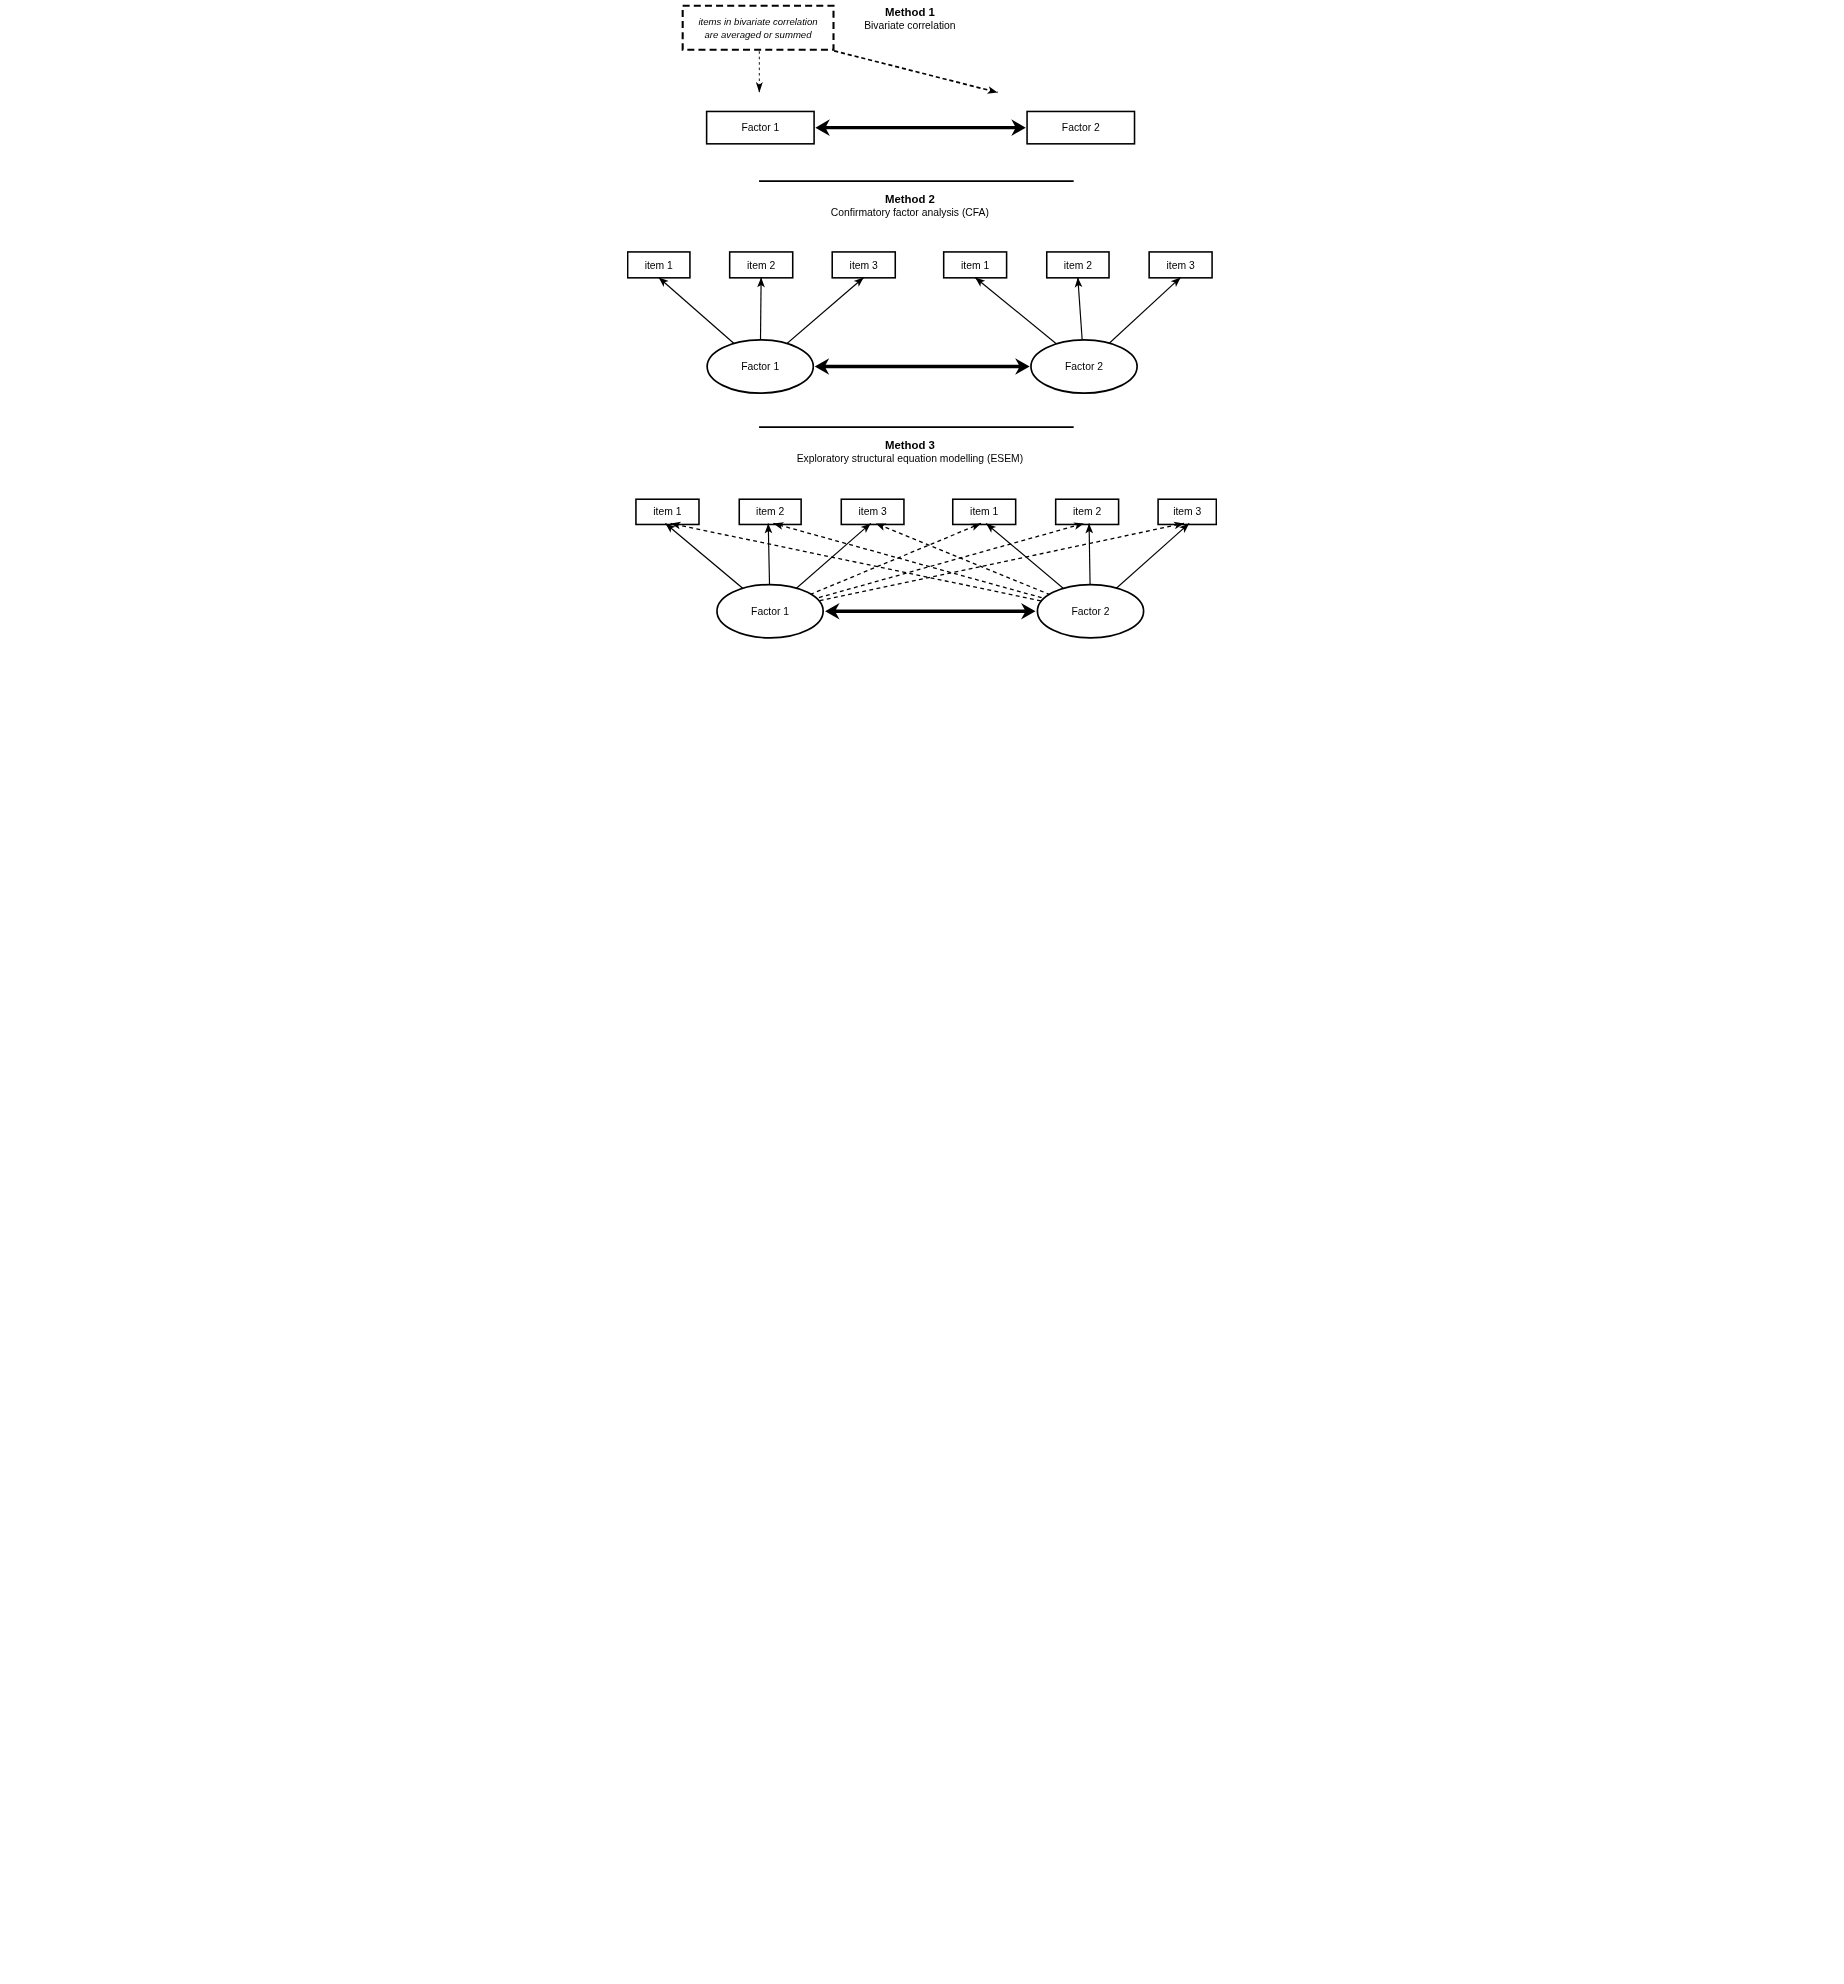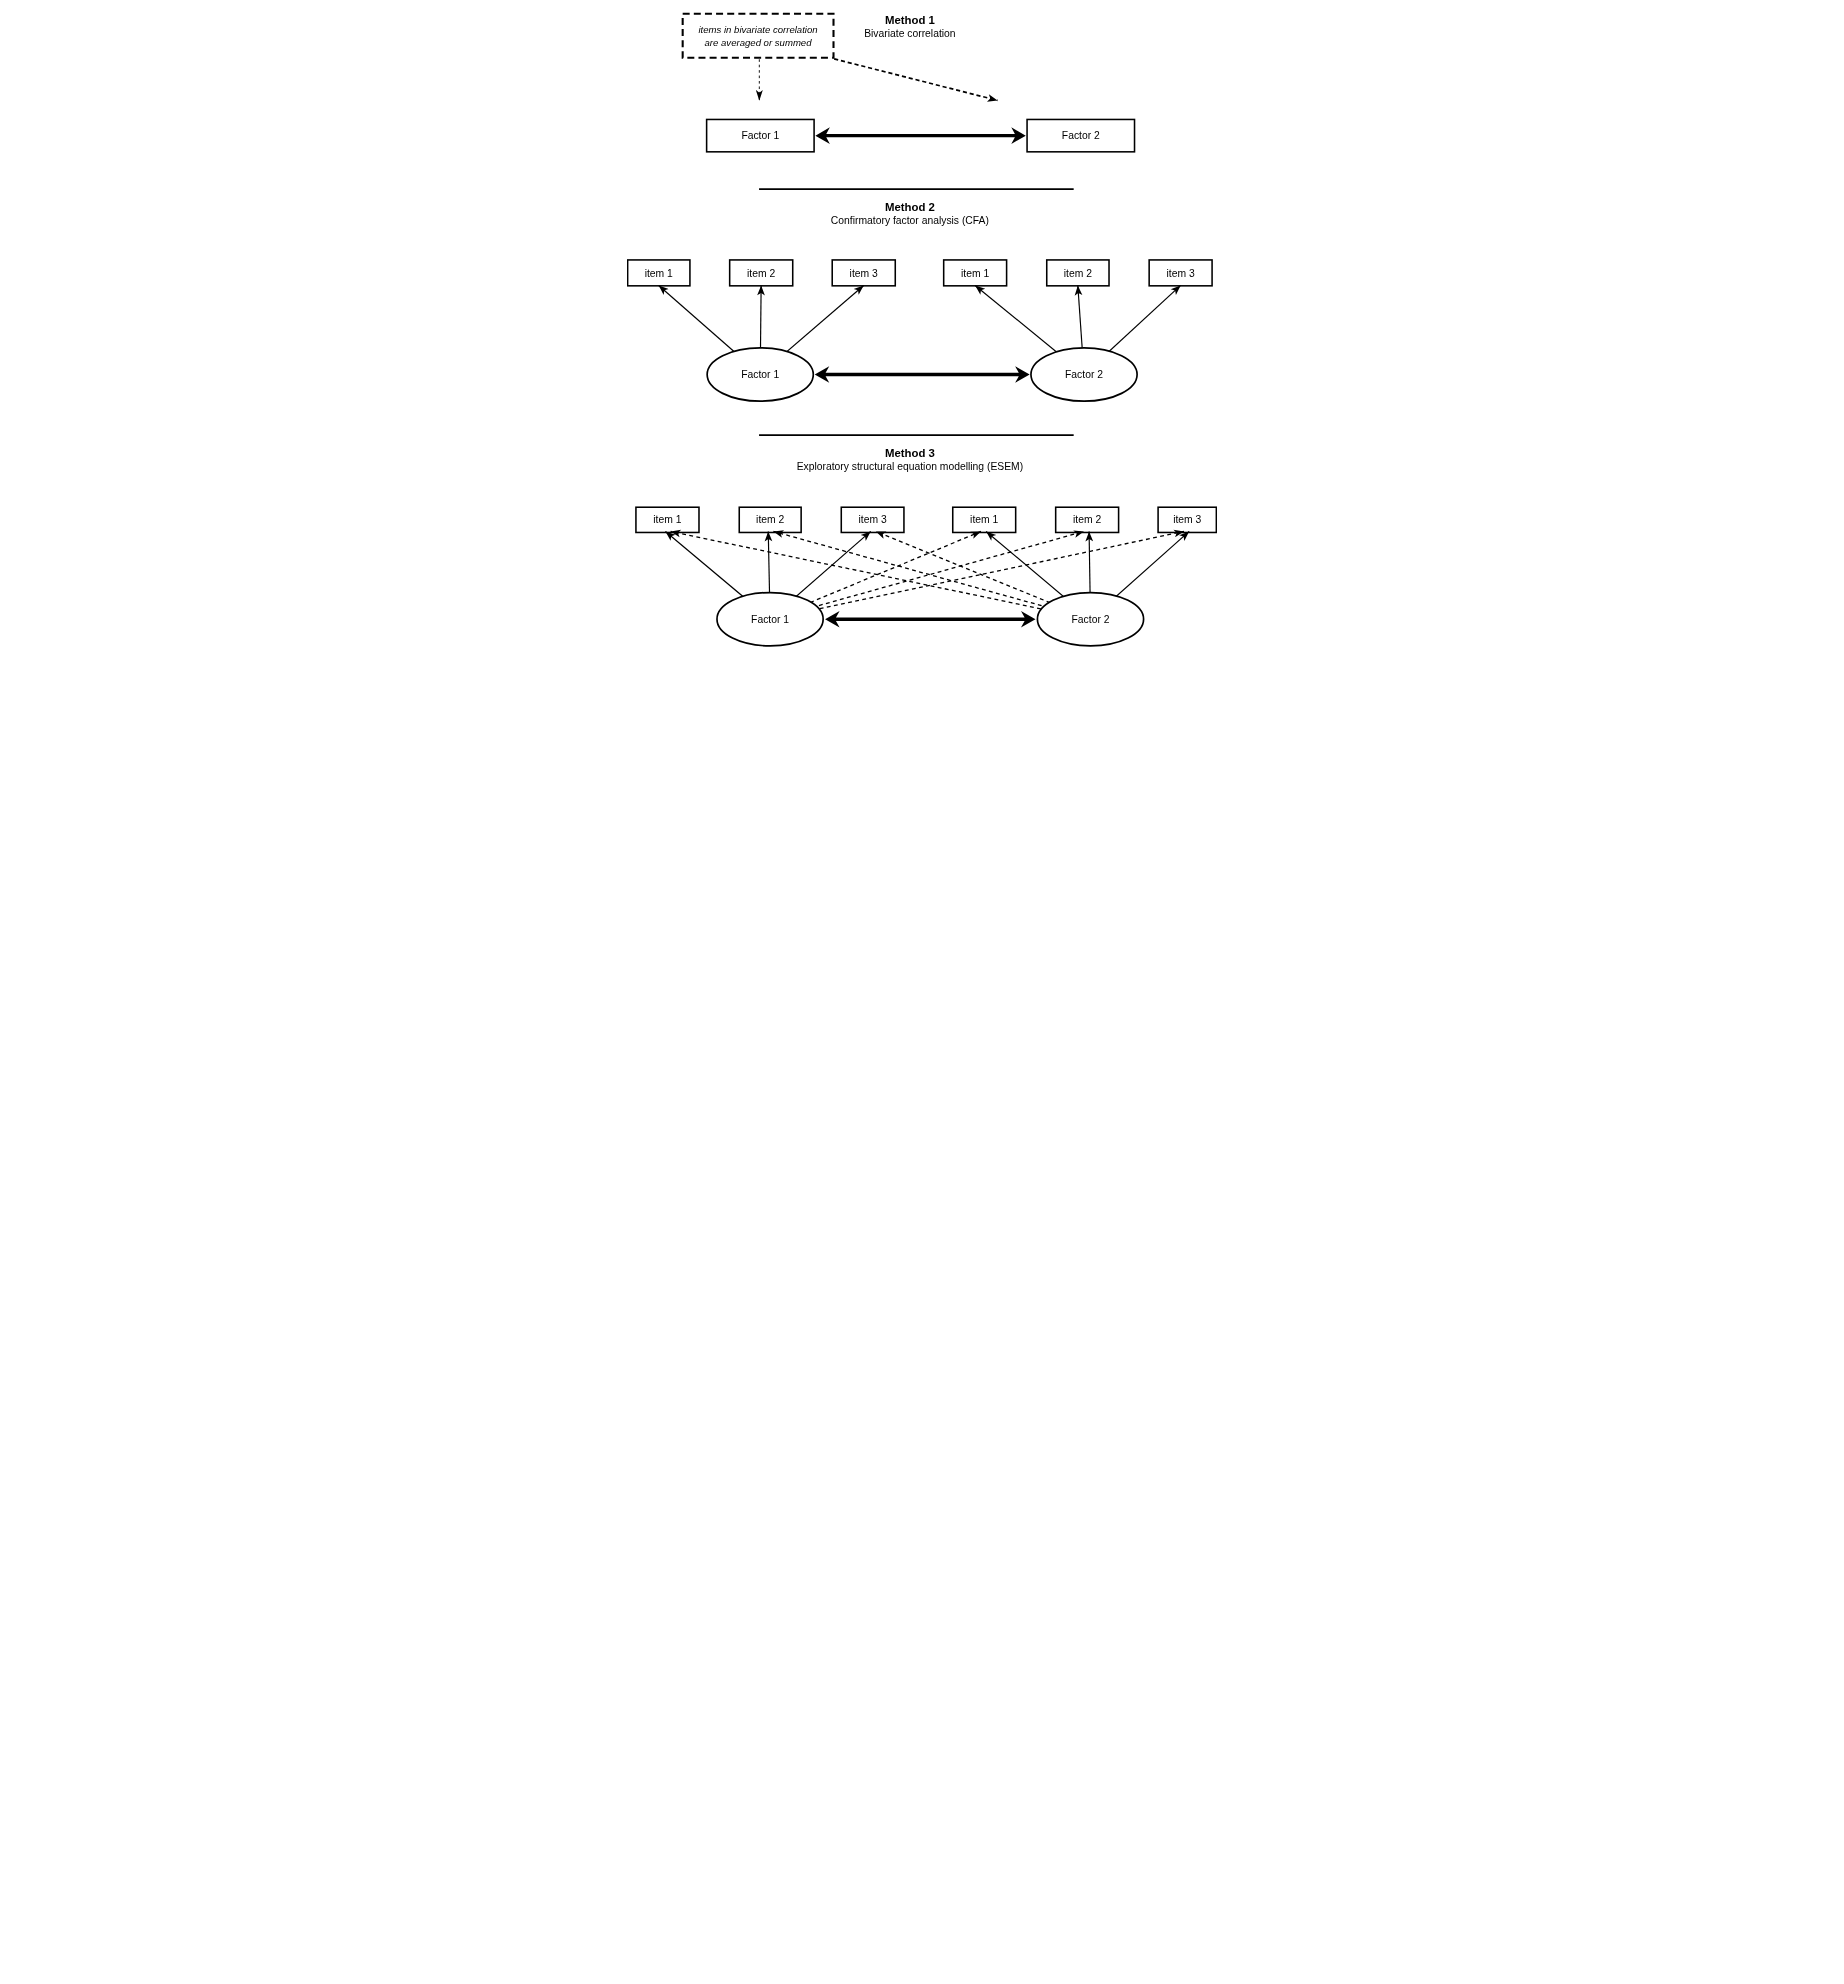--- a/index.html
+++ b/index.html
@@ -1,16 +1,16 @@
 <!DOCTYPE html>
 <html style="font-size:6.5px"><head>
 <meta charset="utf-8">
 <style>
   html,body{margin:0;padding:0;background:#ffffff;}
-  .page{width:100%;max-width:590px;margin:12px auto;}
+  .page{width:100%;max-width:590px;margin:4px auto;}
   svg{display:block;width:100%;height:auto;background:#ffffff;}
   svg text{font-family:"Liberation Sans","DejaVu Sans",sans-serif;fill:#000000;}
   .t-title{font-size:88px;font-weight:bold;text-anchor:middle;}
   .t-sub{font-size:80px;text-anchor:middle;}
   .t-note{font-size:74px;font-style:italic;text-anchor:middle;}
   .t-label{font-size:80px;text-anchor:middle;}
   .box{fill:#ffffff;stroke:#000000;stroke-width:12;}
   .notebox{fill:#ffffff;stroke:#000000;stroke-width:16;stroke-dasharray:54 32;}
   .ell{fill:#ffffff;stroke:#000000;stroke-width:13;}
   .load{stroke:#000000;stroke-width:9;fill:none;}

